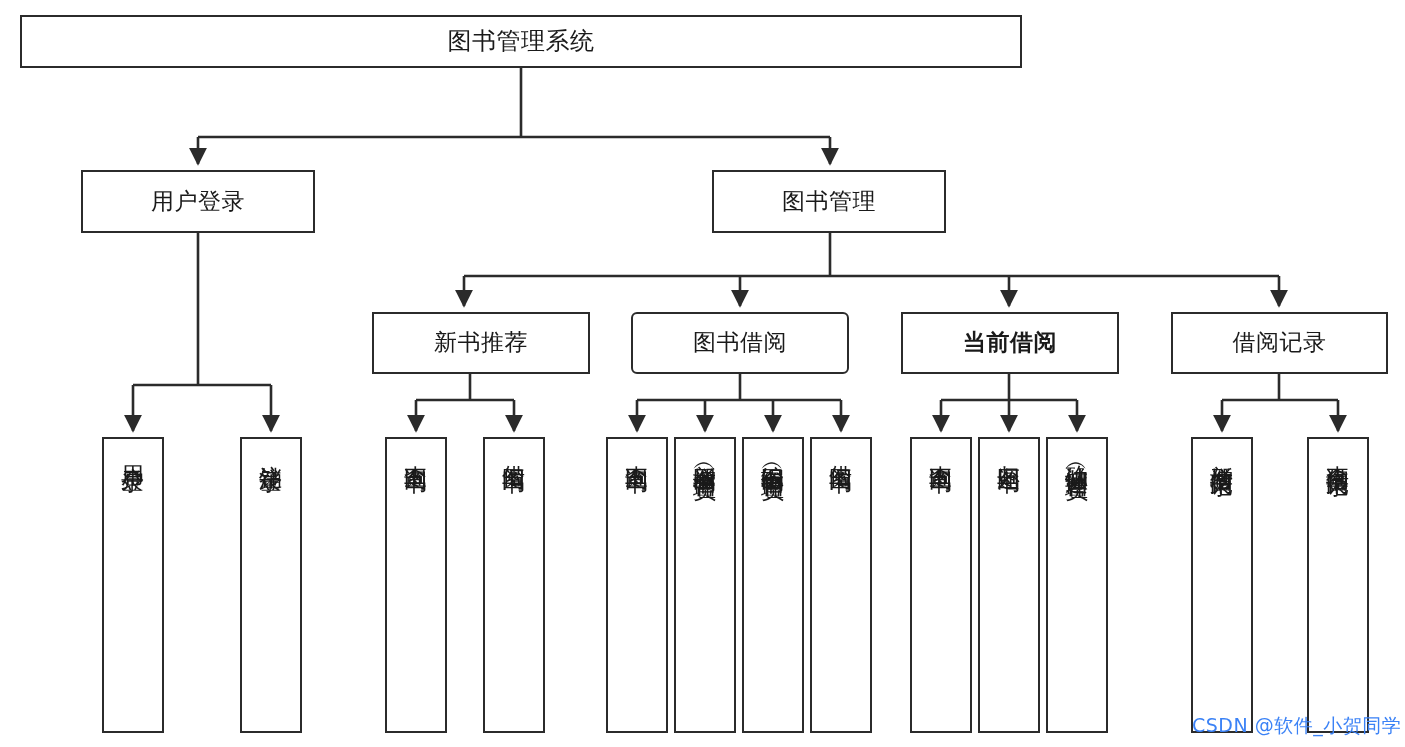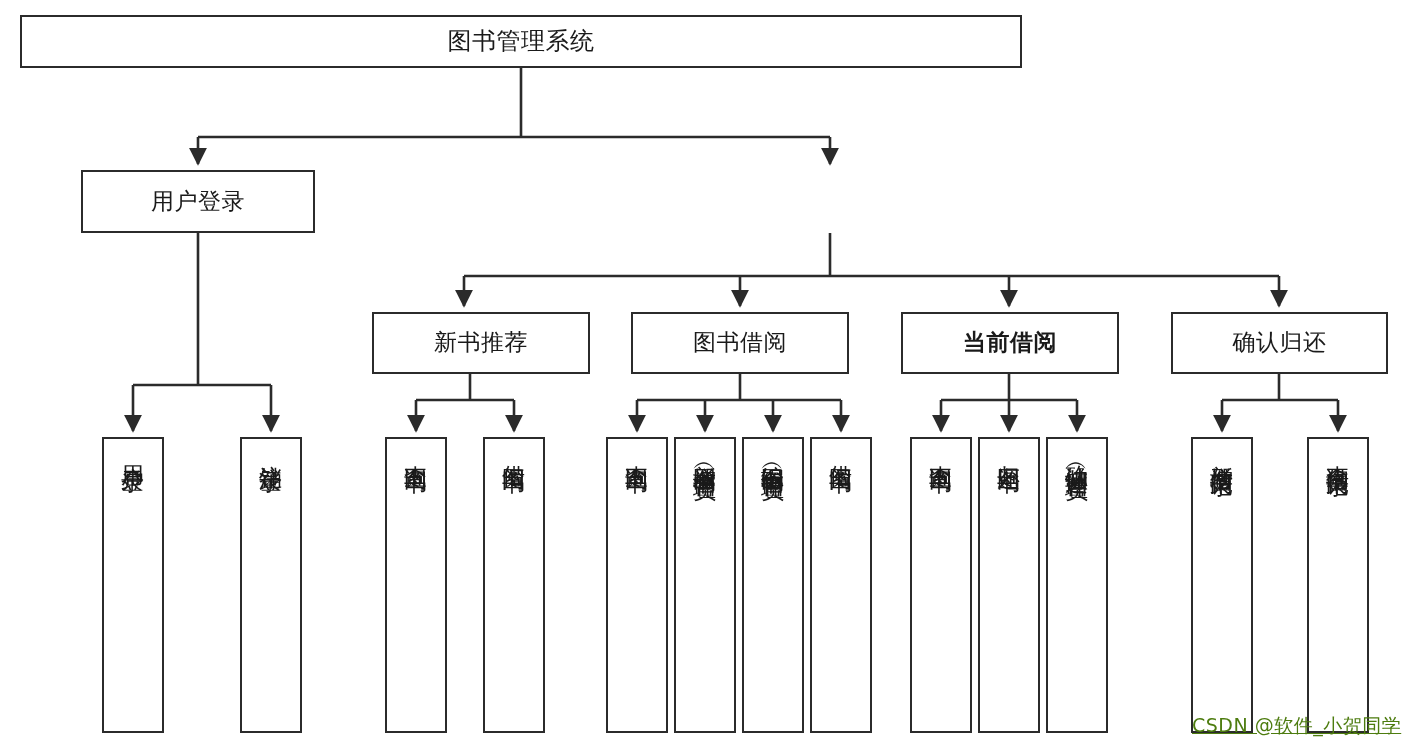--- a/index.html
+++ b/index.html
@@ -53,25 +53,24 @@
   .node.vert .lbl {
     writing-mode: vertical-rl;
     text-orientation: upright;
     font-size: 23px;
     line-height: 1.05;
     letter-spacing: 2px;
   }
   .node.root .lbl { font-size: 24px; }
   .watermark {
     position: absolute;
-    color: #4d7c0f;
+    color: #3b82f6;
     font-size: 19px;
     white-space: nowrap;
     letter-spacing: 0.5px;
-    text-decoration: underline;
   }
 </style>
 </head>
 <body>
 
 <div id="canvas">
 
   <svg id="edges" viewBox="0 0 1405 747" width="1405" height="747">
     <defs>
       <marker id="arrow" viewBox="0 0 10 10" refX="9" refY="5" markerWidth="7" markerHeight="7" orient="auto-start-reverse">
@@ -122,32 +121,35 @@
     </g>
   </svg>
 
   <div class="node horiz root" style="left:20px; top:15px; width:1002px; height:53px;">
     <span class="lbl">图书管理系统</span>
   </div>
 
   <div class="node horiz" style="left:81px; top:170px; width:234px; height:63px;">
     <span class="lbl">用户登录</span>
   </div>
+  <div class="node horiz" style="left:712px; top:170px; width:234px; height:63px;">
+    <span class="lbl">图书管理</span>
+  </div>
 
   <div class="node horiz" style="left:361px; top:312px; width:218px; height:62px;margin-left:11px;">
     <span class="lbl">新书推荐</span>
   </div>
-  <div class="node horiz" style="left:631px; top:312px; width:218px; height:62px;">
+  <div class="node horiz" style="left:631px; top:312px; width:218px; height:62px;border-radius:6px;">
     <span class="lbl">图书借阅</span>
   </div>
   <div class="node horiz" style="left:901px; top:312px; width:218px; height:62px;font-weight:bold;">
     <span class="lbl">当前借阅</span>
   </div>
   <div class="node horiz" style="left:1171px; top:312px; width:217px; height:62px;">
-    <span class="lbl">确认归还</span>
+    <span class="lbl">借阅记录</span>
   </div>
 
   <div class="node vert" style="left:102px; top:437px; width:62px; height:296px;">
     <span class="lbl">用户登录</span>
   </div>
   <div class="node vert" style="left:240px; top:437px; width:62px; height:296px;">
     <span class="lbl">注销登录</span>
   </div>
 
   <div class="node vert" style="left:385px; top:437px; width:62px; height:296px;">

